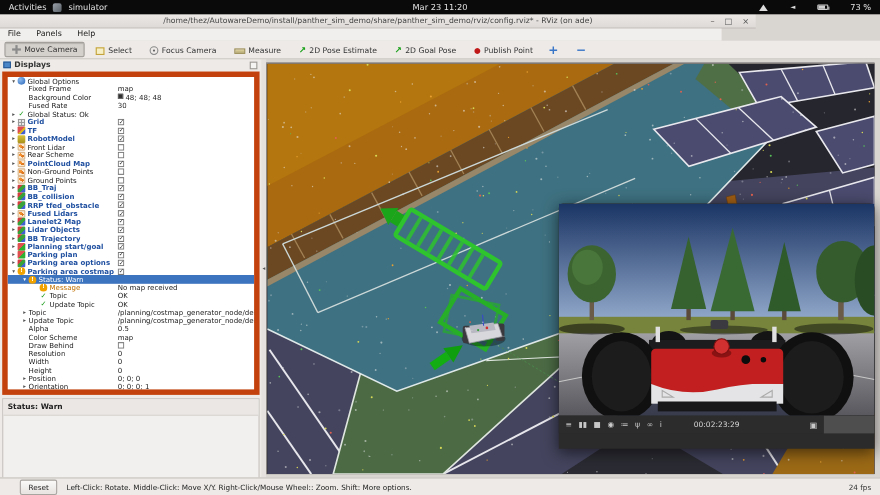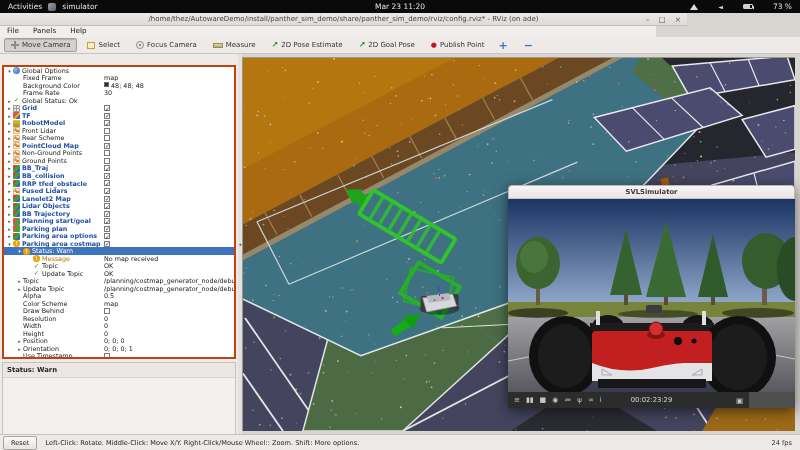--- a/index.html
+++ b/index.html
@@ -37,21 +37,21 @@
 .measure-icon{width:10px;height:5px;background:linear-gradient(#e3d8a8,#b7a96e);border:1px solid #9a8c54}
 .pose-arrow-icon{color:#18a018;font-weight:bold;font-size:8px;line-height:8px}
 .publish-point-icon{color:#c01818;font-size:7px;line-height:8px}
 .tb-plusminus{color:#3a76c8;font-weight:bold;font-size:11px;padding:0 8px}
 
 
 #displays-panel{position:absolute;left:0;top:54px;width:238px;height:380px;background:#edeae7}
 #dp-header{height:10px;display:flex;align-items:center;font-size:7px;font-weight:bold;color:#333;padding:1px 3px;position:relative}
 #dp-monitor-icon{width:7px;height:6px;background:#4a86c8;border:1px solid #2a5a96;margin-right:3px}
 #dp-float-btn{position:absolute;right:4px;top:2px;width:7px;height:7px;border:1px solid #9a9692;background:#f6f4f2}
-#displays-tree{position:absolute;left:2px;top:11px;width:234px;height:294px;background:#fff;border:2px solid #c2410c;overflow:hidden}
+#displays-tree{position:absolute;left:2px;top:11px;width:234px;height:294px;background:#fff;border:5px solid #c2410c;overflow:hidden}
 .trow{display:flex;align-items:center;height:7.53px;font-size:6.4px;color:#1a1a1a;position:relative;white-space:nowrap}
 .trow.sel{background:#3c74c0;color:#fff}
 .tind{flex:none;display:block}
 .texp{width:7px;flex:none;font-size:5px;color:#555;text-align:center}
 .trow.sel .texp{color:#fff}
 .tico{width:7px;height:7px;flex:none;margin-right:2px;font-size:5px;line-height:7px;text-align:center;border-radius:1px}
 .i-globe{background:radial-gradient(circle at 35% 35%,#8ab8ec,#2a66b8);border-radius:50%}
 .i-ok{color:#1f9e1f;font-weight:bold;font-size:6.5px;background:none}
 .i-grid{background:repeating-linear-gradient(90deg,#9a9a9a 0 1px,transparent 1px 3px),repeating-linear-gradient(0deg,#9a9a9a 0 1px,transparent 1px 3px),#e8e8e8}
 .i-tf{background:linear-gradient(135deg,#e05050 45%,#d8b020 45% 70%,#4060d0 70%)}
@@ -86,21 +86,21 @@
 #svl-view svg{display:block}
 #svl-bar{height:16px;background:#2c2c2c;display:flex;align-items:center;position:relative}
 #svl-controls{display:flex;align-items:center;gap:6px;margin-left:6px;color:#c8c8c8;font-size:7px}
 #svl-controls .svlic{line-height:16px}
 #svl-time{position:absolute;left:50%;transform:translateX(-50%);color:#d8d8d8;font-size:6.8px}
 #svl-record{position:absolute;right:52px;color:#c8c8c8;font-size:7.5px}
 #svl-bar-right{position:absolute;right:0;top:0;width:46px;height:16px;background:#4e4e4e}
 
 
 #statusbar{position:absolute;left:0;top:434px;width:800px;height:16px;background:#edeae7;border-top:1px solid #c6c2be;display:flex;align-items:center;font-size:6.6px;color:#1d1d1d}
-#reset-btn{margin-left:3px;padding:2px 7px;border:1px solid #a8a4a0;border-radius:2px;background:linear-gradient(#fbfaf9,#e6e3e0)}
+#reset-btn{margin-left:18px;padding:2px 7px;border:1px solid #a8a4a0;border-radius:2px;background:linear-gradient(#fbfaf9,#e6e3e0)}
 #help-text{margin-left:8px;white-space:nowrap}
 #help-text b{font-weight:normal}
 #fps{margin-left:auto;margin-right:8px;color:#333}
 </style>
 </head>
 <body>
 
 <div id="topbar">
   <div class="tb-left">
     <span>Activities</span>
@@ -125,21 +125,21 @@
   </div>
 </div>
 
 <div id="menubar">
     <span class="mitem">File</span>
     <span class="mitem">Panels</span>
     <span class="mitem">Help</span>
   </div>
 
 <div id="toolbar">
-  <div id="toolbar-tools" style="display:flex;align-items:center">
+  <div id="toolbar-tools" style="display:flex;align-items:flex-end">
       <div class="tool active">
         <span class="ticon move-camera-icon"></span>
         <span>Move Camera</span>
       </div>
       <div class="tool">
         <span class="ticon select-icon"></span>
         <span>Select</span>
       </div>
       <div class="tool">
         <span class="ticon focus-camera-icon"></span>
@@ -160,20 +160,25 @@
       <div class="tool">
         <span class="ticon publish-point-icon">●</span>
         <span>Publish Point</span>
       </div>
     </div>
   <span class="tb-plusminus">+</span>
   <span class="tb-plusminus">−</span>
 </div>
 
 <div id="displays-panel">
+  <div id="dp-header">
+    <span id="dp-monitor-icon"></span>
+    <span>Displays</span>
+    <span id="dp-float-btn"></span>
+  </div>
   <div id="displays-tree">
       <div class="trow">
         <span class="tind" style="width: 2px;"></span>
         <span class="texp">▾</span>
         <span class="tico i-globe"></span>
         <span class="tlbl">Global Options</span>
       </div>
       <div class="trow">
         <span class="tind" style="width: 12px;"></span>
         <span class="texp"></span>
@@ -187,21 +192,21 @@
         <span class="texp"></span>
         <span class="tlbl">Background Color</span>
         <span class="tval">
           <span class="swatch" style="background: rgb(48, 48, 48);"></span>
           <span>48; 48; 48</span>
         </span>
       </div>
       <div class="trow">
         <span class="tind" style="width: 12px;"></span>
         <span class="texp"></span>
-        <span class="tlbl">Frame Rate</span>
+        <span class="tlbl">Fused Rate</span>
         <span class="tval">
           <span>30</span>
         </span>
       </div>
       <div class="trow">
         <span class="tind" style="width: 2px;"></span>
         <span class="texp">▸</span>
         <span class="tico i-ok">✓</span>
         <span class="tlbl">Global Status: Ok</span>
       </div>
@@ -1040,23 +1045,20 @@
         <circle cx="192.9" cy="57.8" r="0.97" fill="rgba(235,235,235,0.55)"></circle>
         <circle cx="428.9" cy="155.6" r="0.74" fill="rgba(235,235,235,0.55)"></circle>
         <circle cx="419.2" cy="232.3" r="0.62" fill="rgba(220,220,230,0.35)"></circle>
         <circle cx="195.4" cy="214.4" r="0.90" fill="rgba(235,235,235,0.55)"></circle>
         <circle cx="296.8" cy="232.1" r="0.57" fill="rgba(235,235,235,0.55)"></circle>
       </g>
 </svg>
 </div>
 
 <div id="svl-window">
-  <div id="svl-titlebar">
-    <span>SVLSimulator</span>
-  </div>
   <div id="svl-view">
     <svg viewBox="0 0 287 193" width="287" height="193">
       <defs>
         <linearGradient id="sky" x1="0" y1="0" x2="0" y2="1">
           <stop offset="0" stop-color="#1a3464"></stop>
             <stop offset="1" stop-color="#9fb6d6"></stop>
         </linearGradient>
         <linearGradient id="gnd" x1="0" y1="0" x2="0" y2="1">
           <stop offset="0" stop-color="#a2a2a6"></stop>
             <stop offset="1" stop-color="#58585e"></stop>

